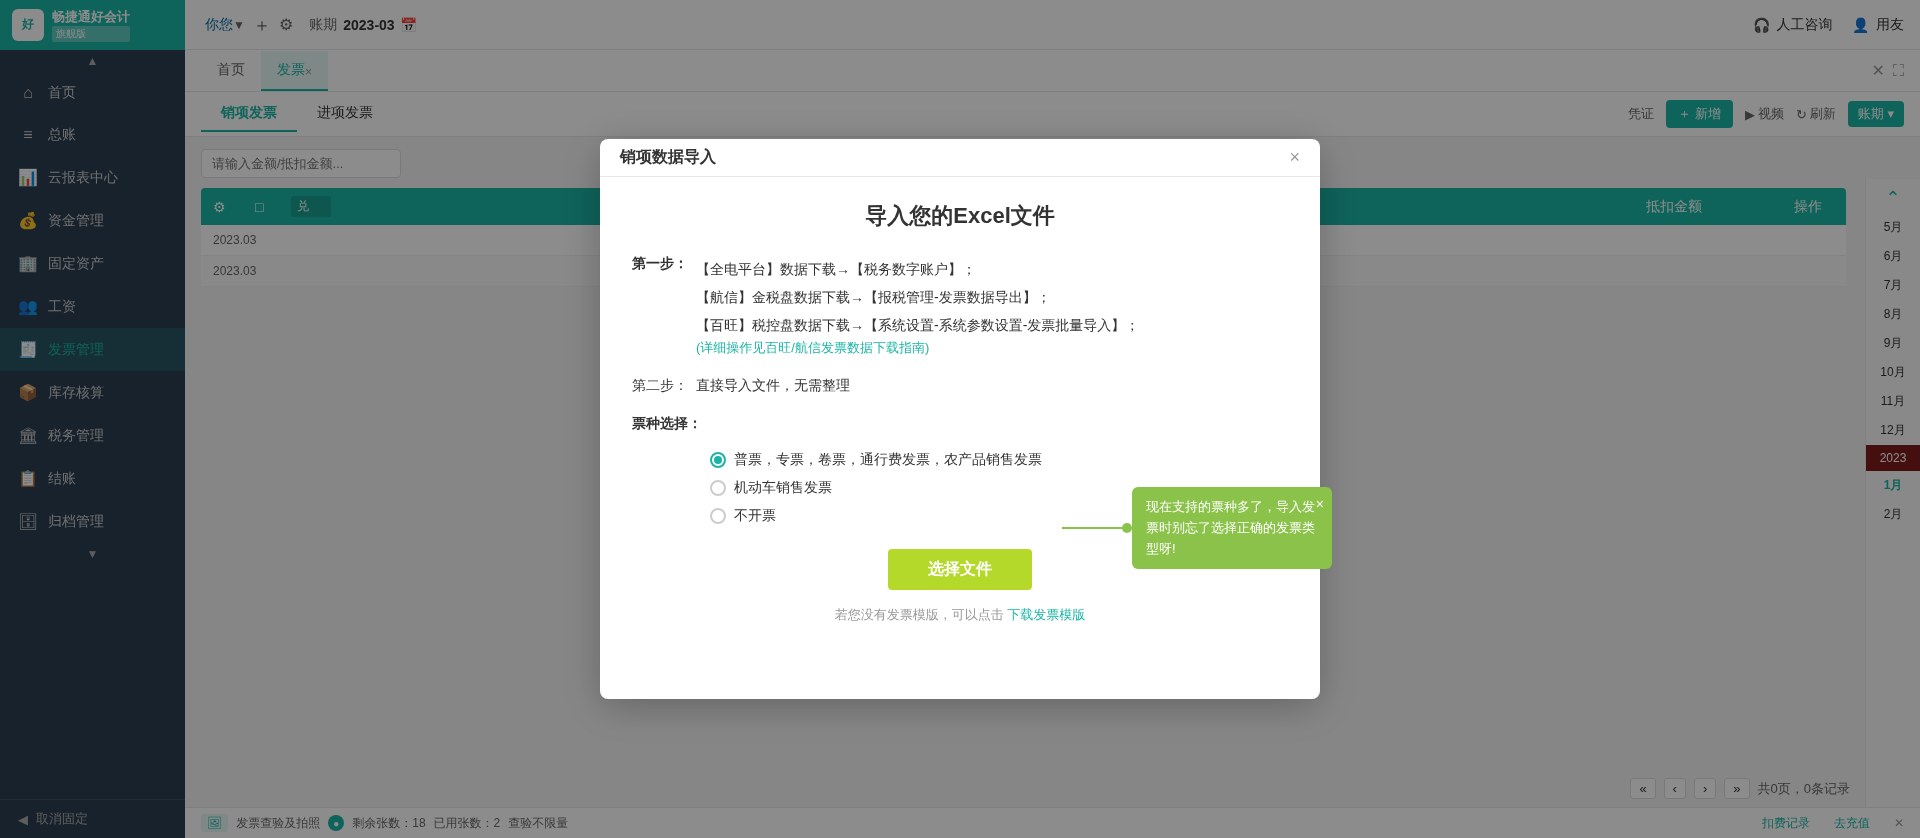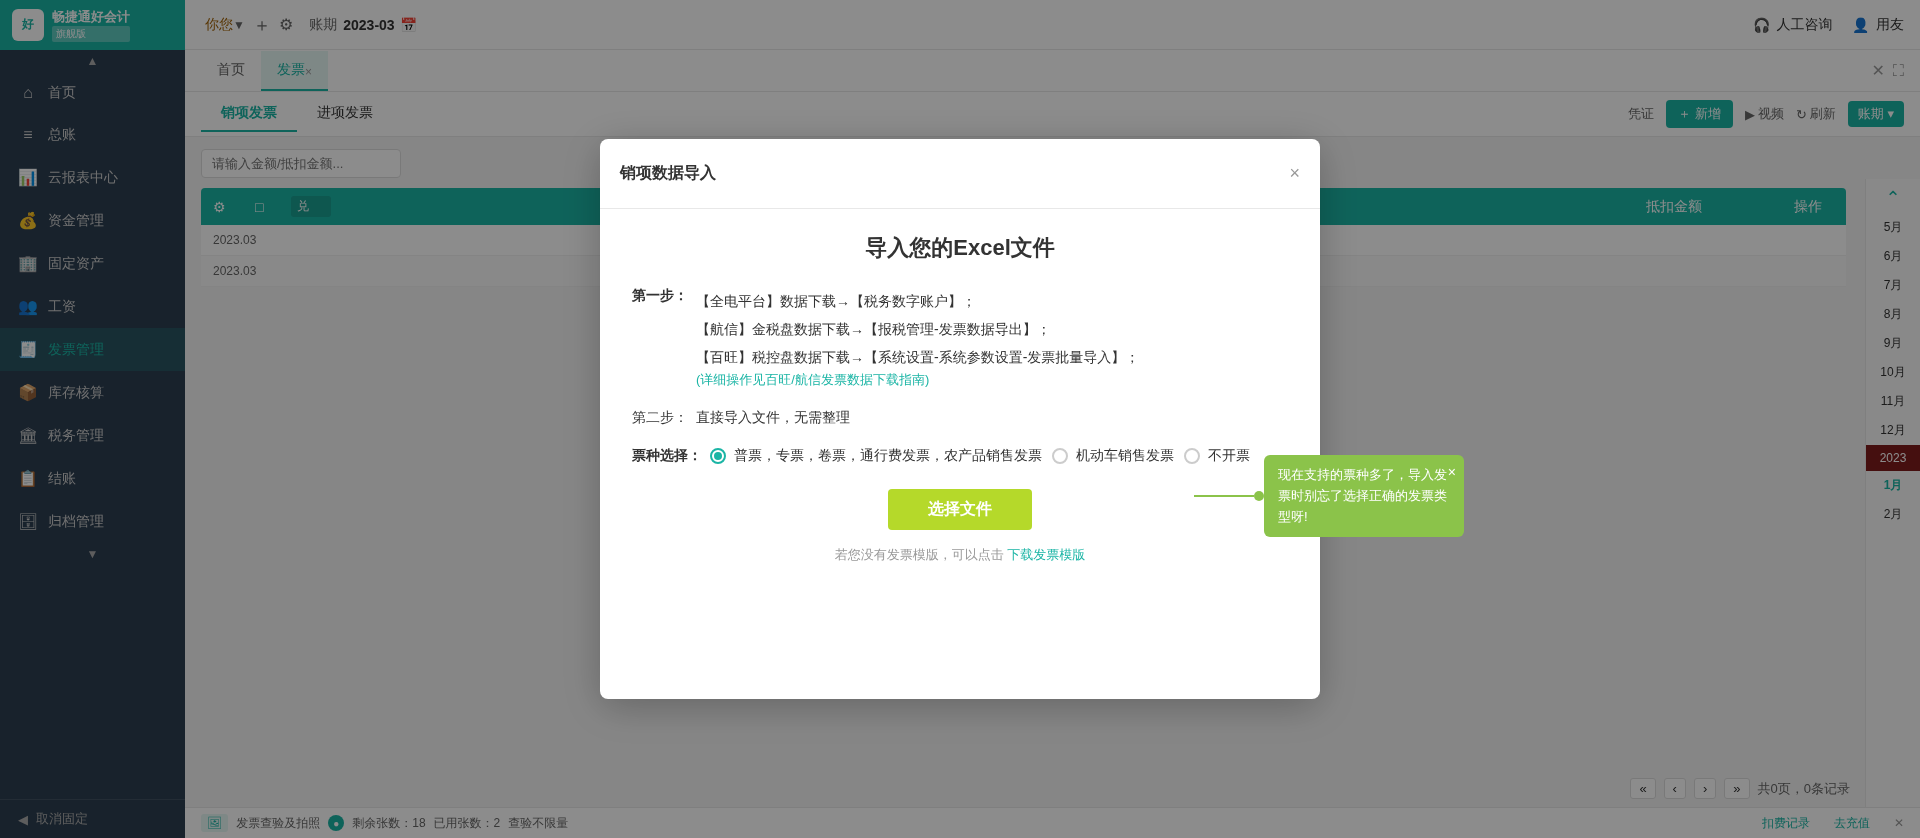--- a/index.html
+++ b/index.html
@@ -28,21 +28,21 @@
     }
     .logo-icon {
       width: 32px; height: 32px;
       background: #fff;
       border-radius: 6px;
       display: flex; align-items: center; justify-content: center;
       color: #1bb5a5; font-weight: bold; font-size: 12px;
     }
     .logo-badge { background: rgba(255,255,255,0.3); color: #fff; font-size: 10px; padding: 1px 4px; border-radius: 2px; }
 
-    .header-company { color: #a16207; font-size: 14px; margin-left: 20px; display: flex; align-items: center; gap: 6px; }
+    .header-company { color: #0369a1; font-size: 14px; margin-left: 20px; display: flex; align-items: center; gap: 6px; }
     .header-arrow { color: #666; font-size: 12px; cursor: pointer; }
     .header-plus { color: #666; font-size: 18px; margin-left: 8px; cursor: pointer; }
     .header-gear { color: #666; font-size: 16px; margin-left: 8px; cursor: pointer; }
     .header-period { margin-left: 16px; color: #333; display: flex; align-items: center; gap: 6px; }
     .header-period-label { color: #666; }
     .header-period-value { color: #333; font-weight: bold; }
     .header-period-icon { color: #1bb5a5; cursor: pointer; }
 
     .header-right { margin-left: auto; display: flex; align-items: center; gap: 20px; }
     .header-service { display: flex; align-items: center; gap: 6px; color: #333; cursor: pointer; }
@@ -135,31 +135,31 @@
     .modal {
       background: #fff;
       border-radius: 8px;
       width: 720px;
       min-height: 560px;
       position: relative;
       padding: 0;
       box-shadow: 0 8px 40px rgba(0,0,0,0.25);
     }
     .modal-header {
-      padding: 24px 20px;
+      padding: 8px 20px;
       border-bottom: 1px solid #e8e8e8;
       display: flex; align-items: center; justify-content: space-between;
     }
     .modal-title { font-size: 16px; font-weight: bold; color: #333; }
     .modal-close { color: #999; cursor: pointer; font-size: 18px; }
     .modal-body { padding: 24px 32px 24px 32px; }
     .modal-main-title { text-align: center; font-size: 22px; color: #333; font-weight: bold; margin-bottom: 24px; }
 
     .step-block { margin-bottom: 20px; }
-    .radio-group { display: flex; flex-direction: row; gap: 10px; margin-left: 0; }
+    .radio-group { display: flex; flex-direction: column; gap: 10px; margin-left: 0; margin-top: 36px; }
     .radio-row { display: flex; align-items: center; gap: 8px; font-size: 14px; color: #333; }
     .radio-btn { width: 16px; height: 16px; border-radius: 50%; border: 2px solid #1bb5a5; display: inline-block; position: relative; cursor: pointer; }
     .radio-btn.checked::after { content: ''; width: 8px; height: 8px; background: #1bb5a5; border-radius: 50%; position: absolute; top: 2px; left: 2px; }
     .radio-btn.unchecked { border: 2px solid #ccc; }
 
     .select-file-btn {
       background: #b5d92a;
       color: #fff;
       border: none;
       border-radius: 4px;

